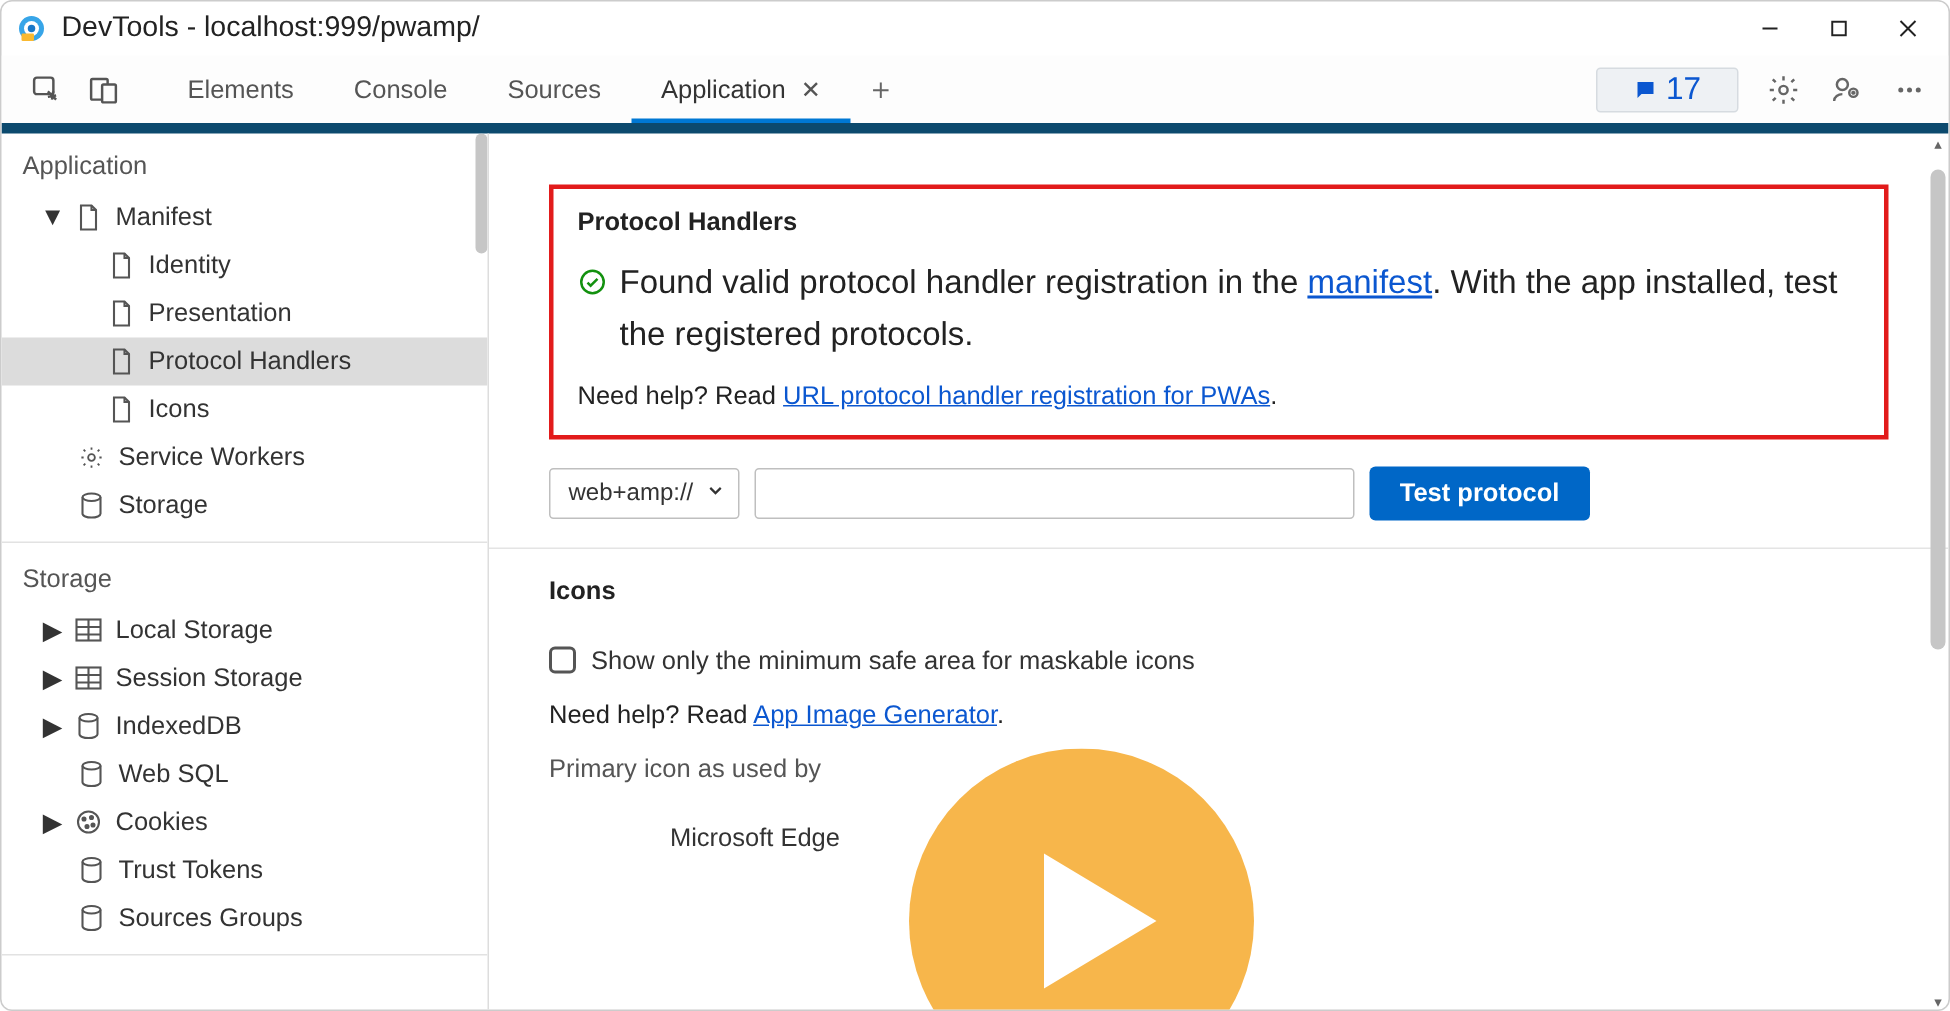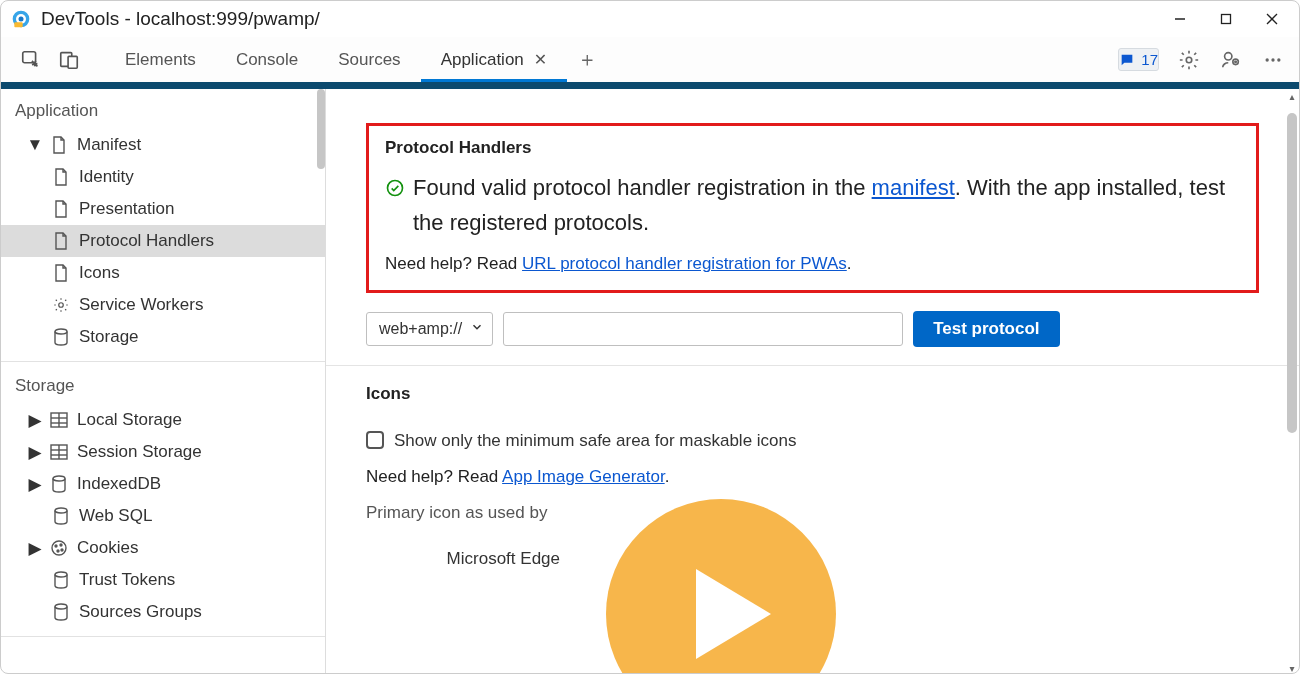--- a/index.html
+++ b/index.html
@@ -17,33 +17,33 @@
 .toolbar { height: 52px; display: flex; align-items: center; border-bottom: 7px solid #0c4a6e; padding-left: 14px; background: #fdfdfd; }
 .tool-icon { width: 32px; height: 32px; display: flex; align-items: center; justify-content: center; margin-right: 6px; }
 .tabs { display: flex; align-items: stretch; height: 100%; margin-left: 14px; }
 .tab { padding: 0 20px; display: flex; align-items: center; color: #555; font-size: 17px; position: relative; }
 .tab.active { color: #333; }
 .tab.active::after { content: ""; position: absolute; left: 0; right: 0; bottom: 0; height: 3px; background: #0078d4; }
 .tab .close-x { margin-left: 10px; font-size: 16px; color: #555; }
 .add-tab { width: 40px; display: flex; align-items: center; justify-content: center; font-size: 20px; color: #666; }
 
 .toolbar-right { margin-left: auto; display: flex; align-items: center; padding-right: 14px; gap: 18px; }
-.issues-badge { display: flex; align-items: center; gap: 6px; background: #eef1f4; border: 1px solid #d6dbe0; border-radius: 3px; padding: 2px 0; color: #0b57d0; font-size: 15px; }
+.issues-badge { display: flex; align-items: center; gap: 6px; background: #eef1f4; border: 1px solid #d6dbe0; border-radius: 3px; padding: 2px 24px; color: #0b57d0; font-size: 21px; }
 .right-icon { width: 24px; height: 24px; display: flex; align-items: center; justify-content: center; color: #666; }
 
 
 .main { display: flex; height: calc(674px - 36px - 52px); }
 
 
 .sidebar { width: 325px; border-right: 1px solid #ddd; overflow-y: auto; padding-top: 6px; position: relative; }
 .sidebar-scrollhandle { position: absolute; right: 0; top: 0; width: 8px; height: 80px; background: #c6c6c6; border-radius: 4px; }
 .side-heading { font-size: 17px; color: #555; padding: 6px 14px 8px; }
 .tree-item { display: flex; align-items: center; height: 32px; padding-left: 14px; gap: 8px; font-size: 17px; color: #333; }
 .tree-item.level1 { padding-left: 28px; }
-.tree-item.level2 { padding-left: 50px; }
+.tree-item.level2 { padding-left: 70px; }
 .tree-item.level1b { padding-left: 50px; }
 .tree-item.selected { background: #dcdcdc; }
 .tree-item .caret { width: 12px; display: inline-flex; justify-content: center; }
 .divider { height: 1px; background: #e2e2e2; margin: 8px 0; }
 .node-icon { width: 20px; height: 20px; display: inline-flex; align-items: center; justify-content: center; }
 
 
 .content { flex: 1; position: relative; overflow: hidden; }
 .content-scroll { position: absolute; top: 0; right: 0; bottom: 0; width: 14px; }
 .content-scroll .up, .content-scroll .down { height: 14px; display: flex; align-items: center; justify-content: center; color: #666; font-size: 10px; }

